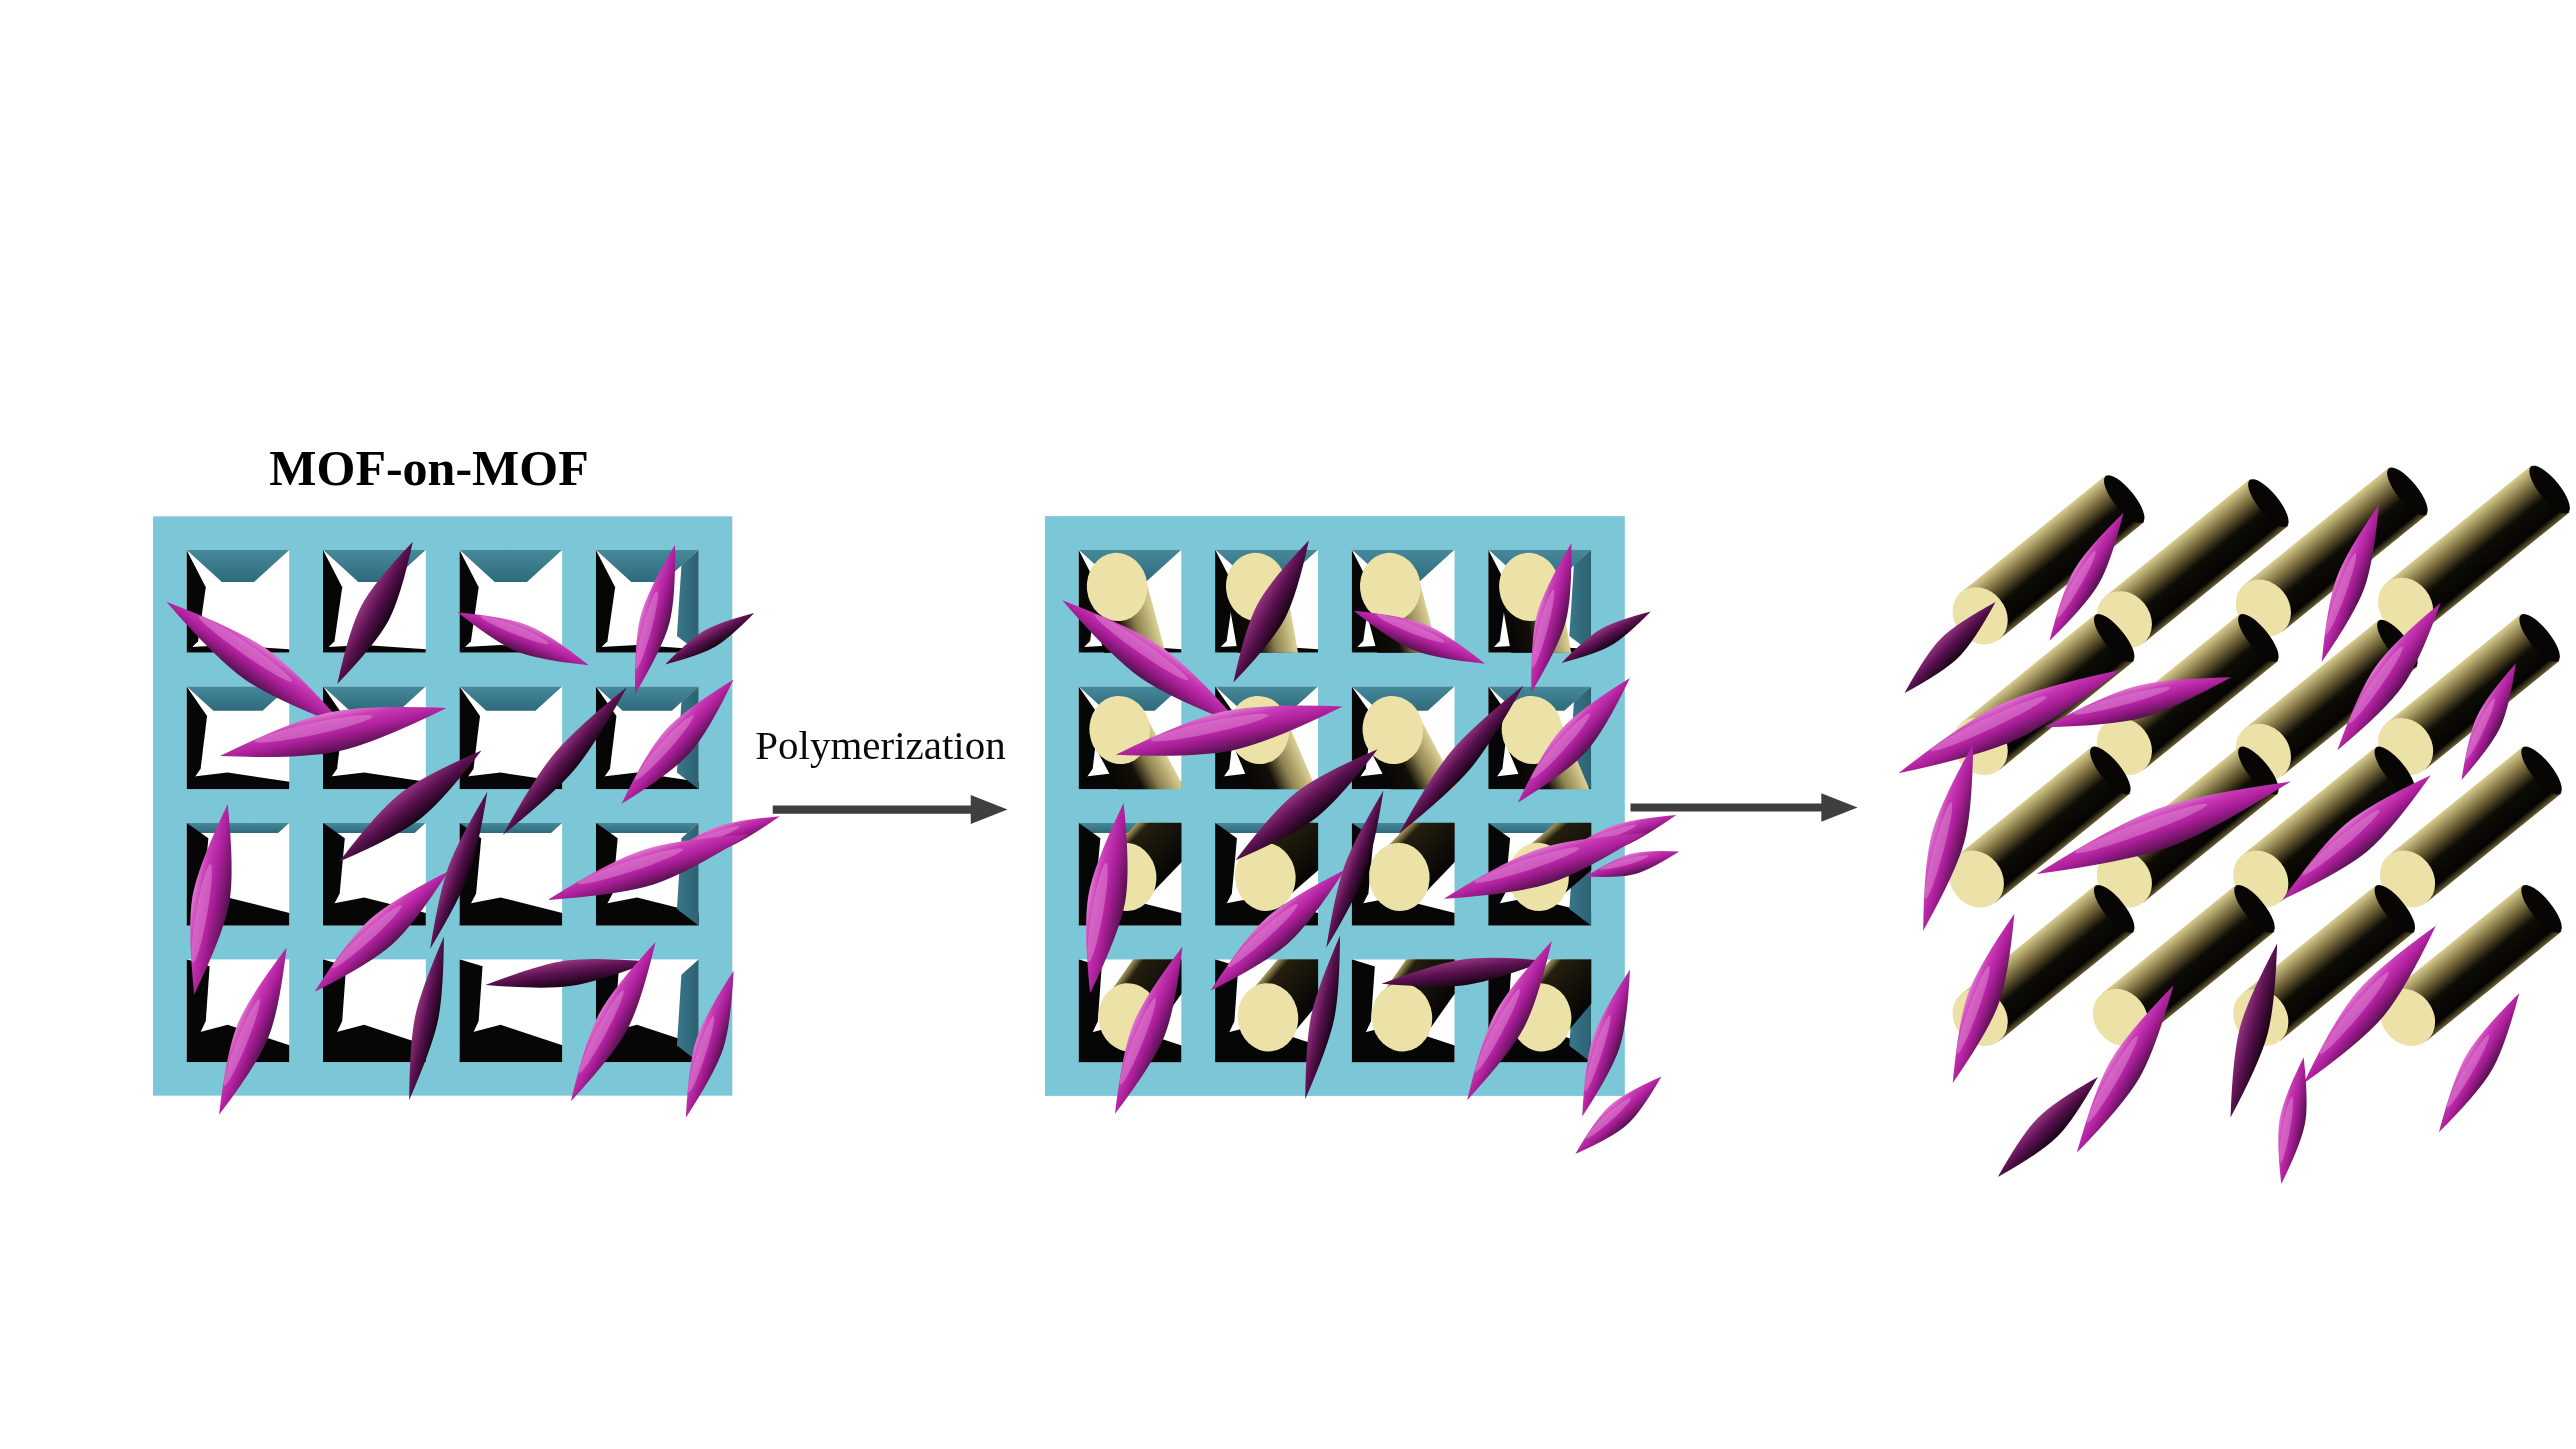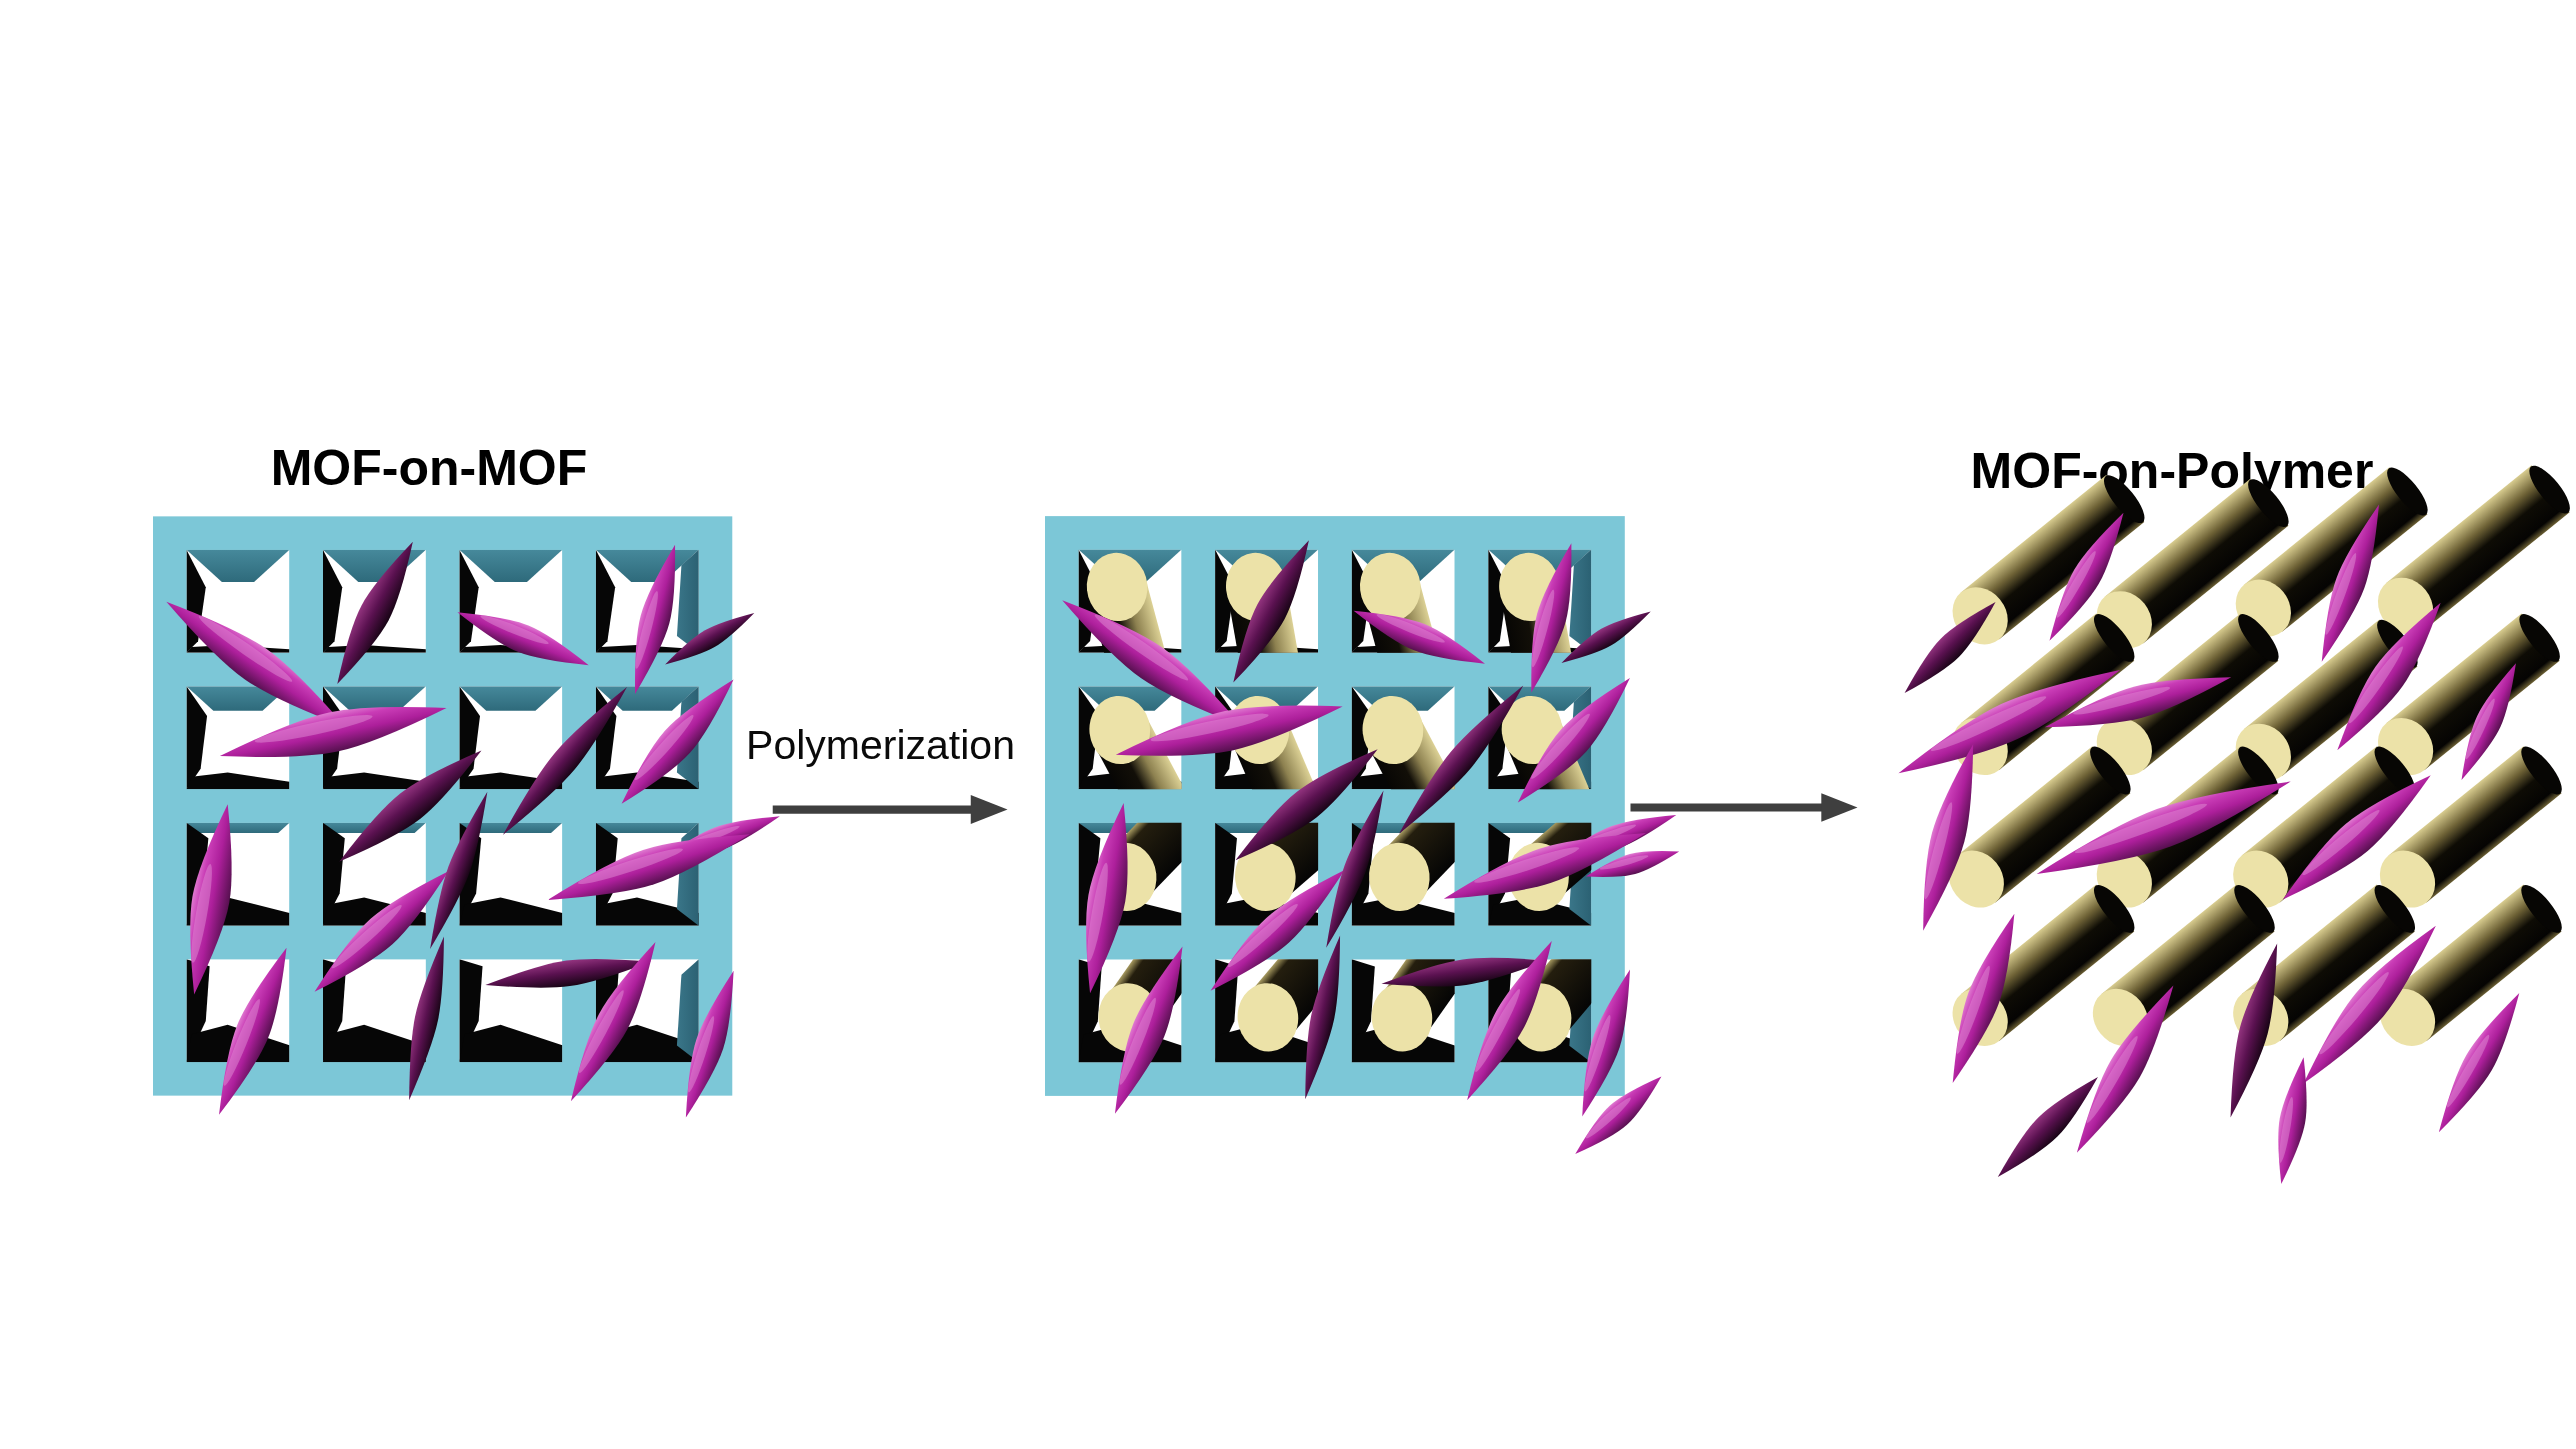--- a/index.html
+++ b/index.html
@@ -1,17 +1,17 @@
 <!DOCTYPE html>
 <html style="font-size:10.3px"><head>
 <meta charset="utf-8">
 <style>
   html,body{margin:0;padding:0;width:2576px;height:1449px;background:#ffffff;overflow:hidden;}
   .stage{position:absolute;left:0;top:0;width:2576px;height:1449px;background:#ffffff;
-         font-family:Liberation Sans, sans-serif;}
+         font-family:Liberation Serif, serif;}
   .title{position:absolute;font-weight:bold;font-size:50px;line-height:1;color:#000;
          text-align:center;white-space:nowrap;}
   #title-1{left:107px;top:443px;width:644px;}
   #title-2{left:929px;top:428px;width:773px;}
   #title-3{left:1850px;top:446px;width:644px;}
   .steplabel{position:absolute;font-size:41px;line-height:1.3;color:#0a0a0a;text-align:center;}
   #label-1{left:739px;top:719px;width:283px;}
   #label-2{left:1615px;top:670px;width:258px;}
   .panel,.arrow{position:absolute;overflow:visible;}
   #panel-1{left:153px;top:516px;width:587px;height:580px;}
@@ -21,21 +21,20 @@
   #arrow-2{left:1628px;top:791px;width:237px;height:33px;}
   .arrow line{stroke:#3f3f3f;stroke-width:13;}
   .arrow polygon{fill:#3f3f3f;}
 </style>
 </head>
 <body>
 
 <div class="stage">
 
   <div class="title" id="title-1">MOF-on-MOF</div>
-  <div class="title" id="title-3">MOF-on-Polymer</div>
 
   <svg class="panel" id="panel-1" viewBox="0 0 912 900" role="img">
       <defs>
         <linearGradient id="panel-1-teal" x1="0" y1="0" x2="0" y2="1">
           <stop offset="0%" stop-color="#46899b"></stop>
           <stop offset="100%" stop-color="#2e6a7b"></stop>
         </linearGradient>
         <linearGradient id="panel-1-tealR" x1="0" y1="0" x2="1" y2="0">
           <stop offset="0%" stop-color="#3a7689"></stop>
           <stop offset="100%" stop-color="#2b6173"></stop>

